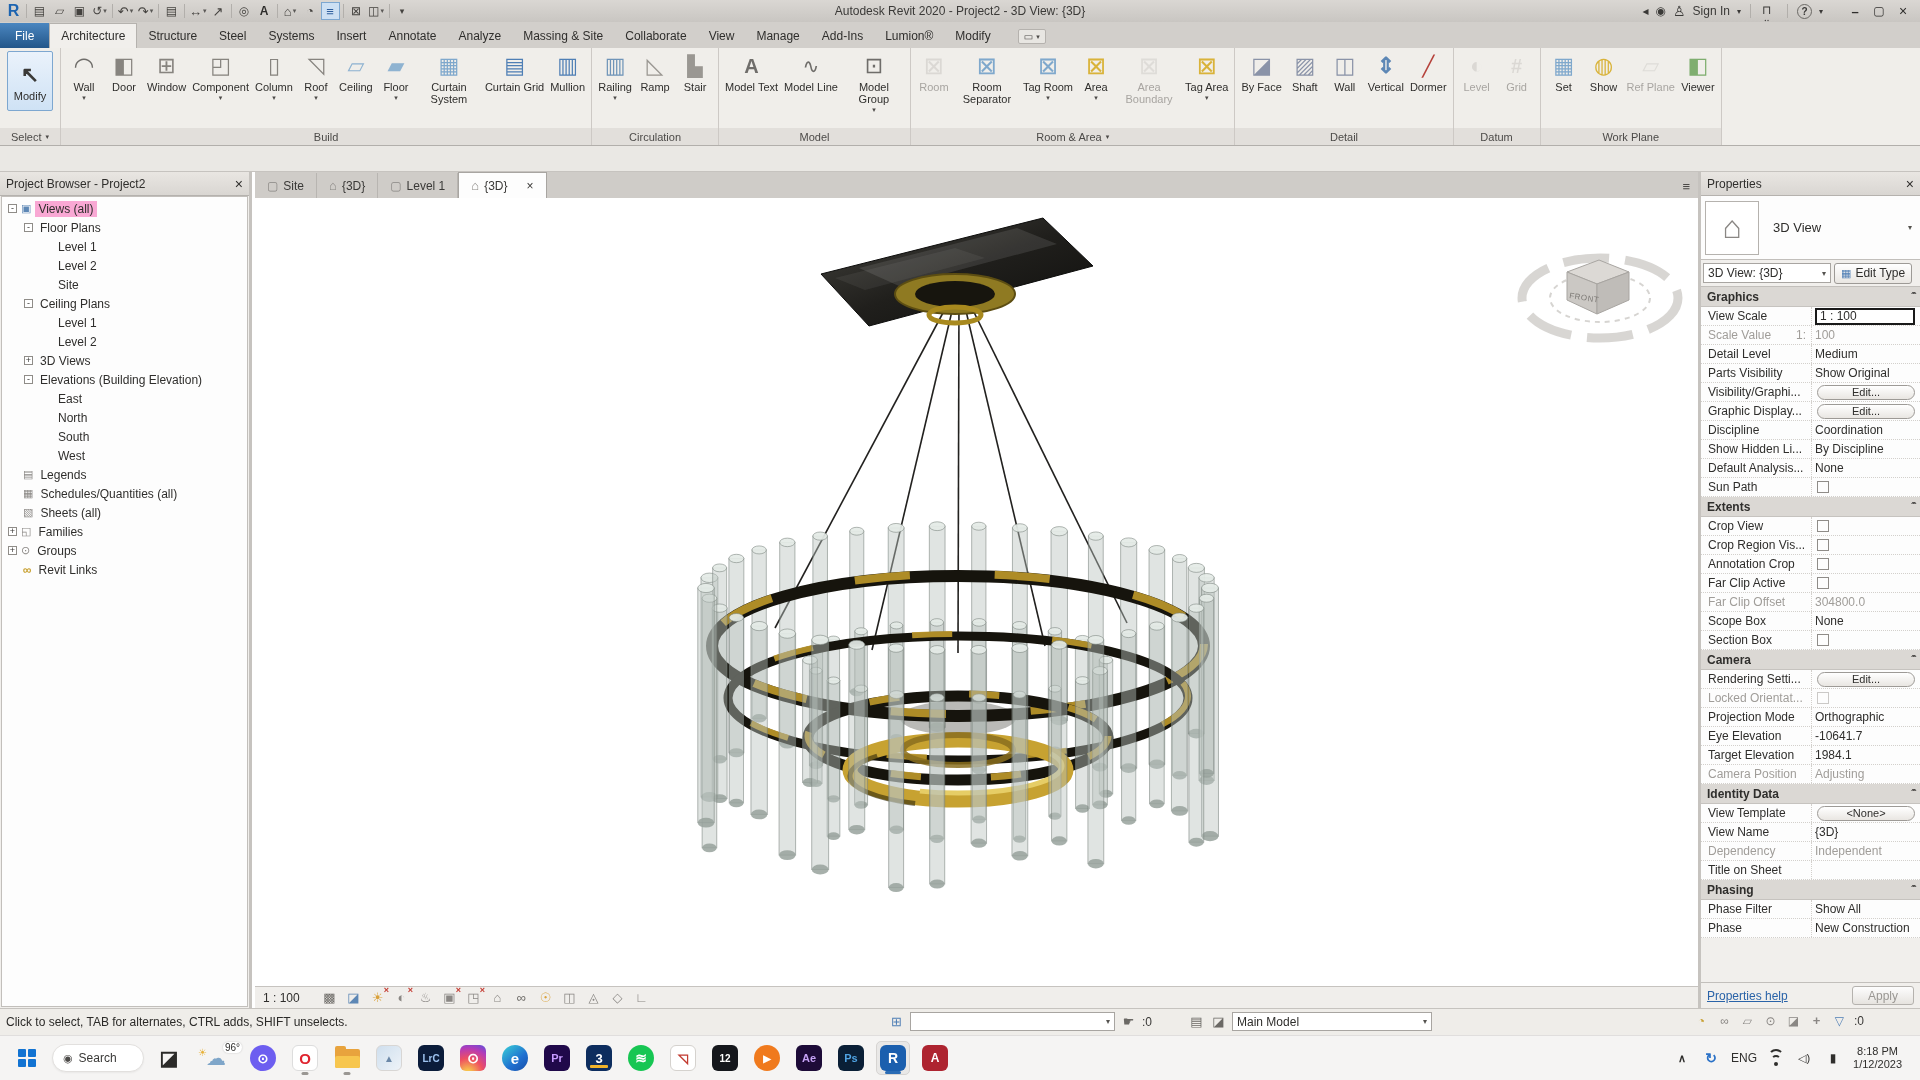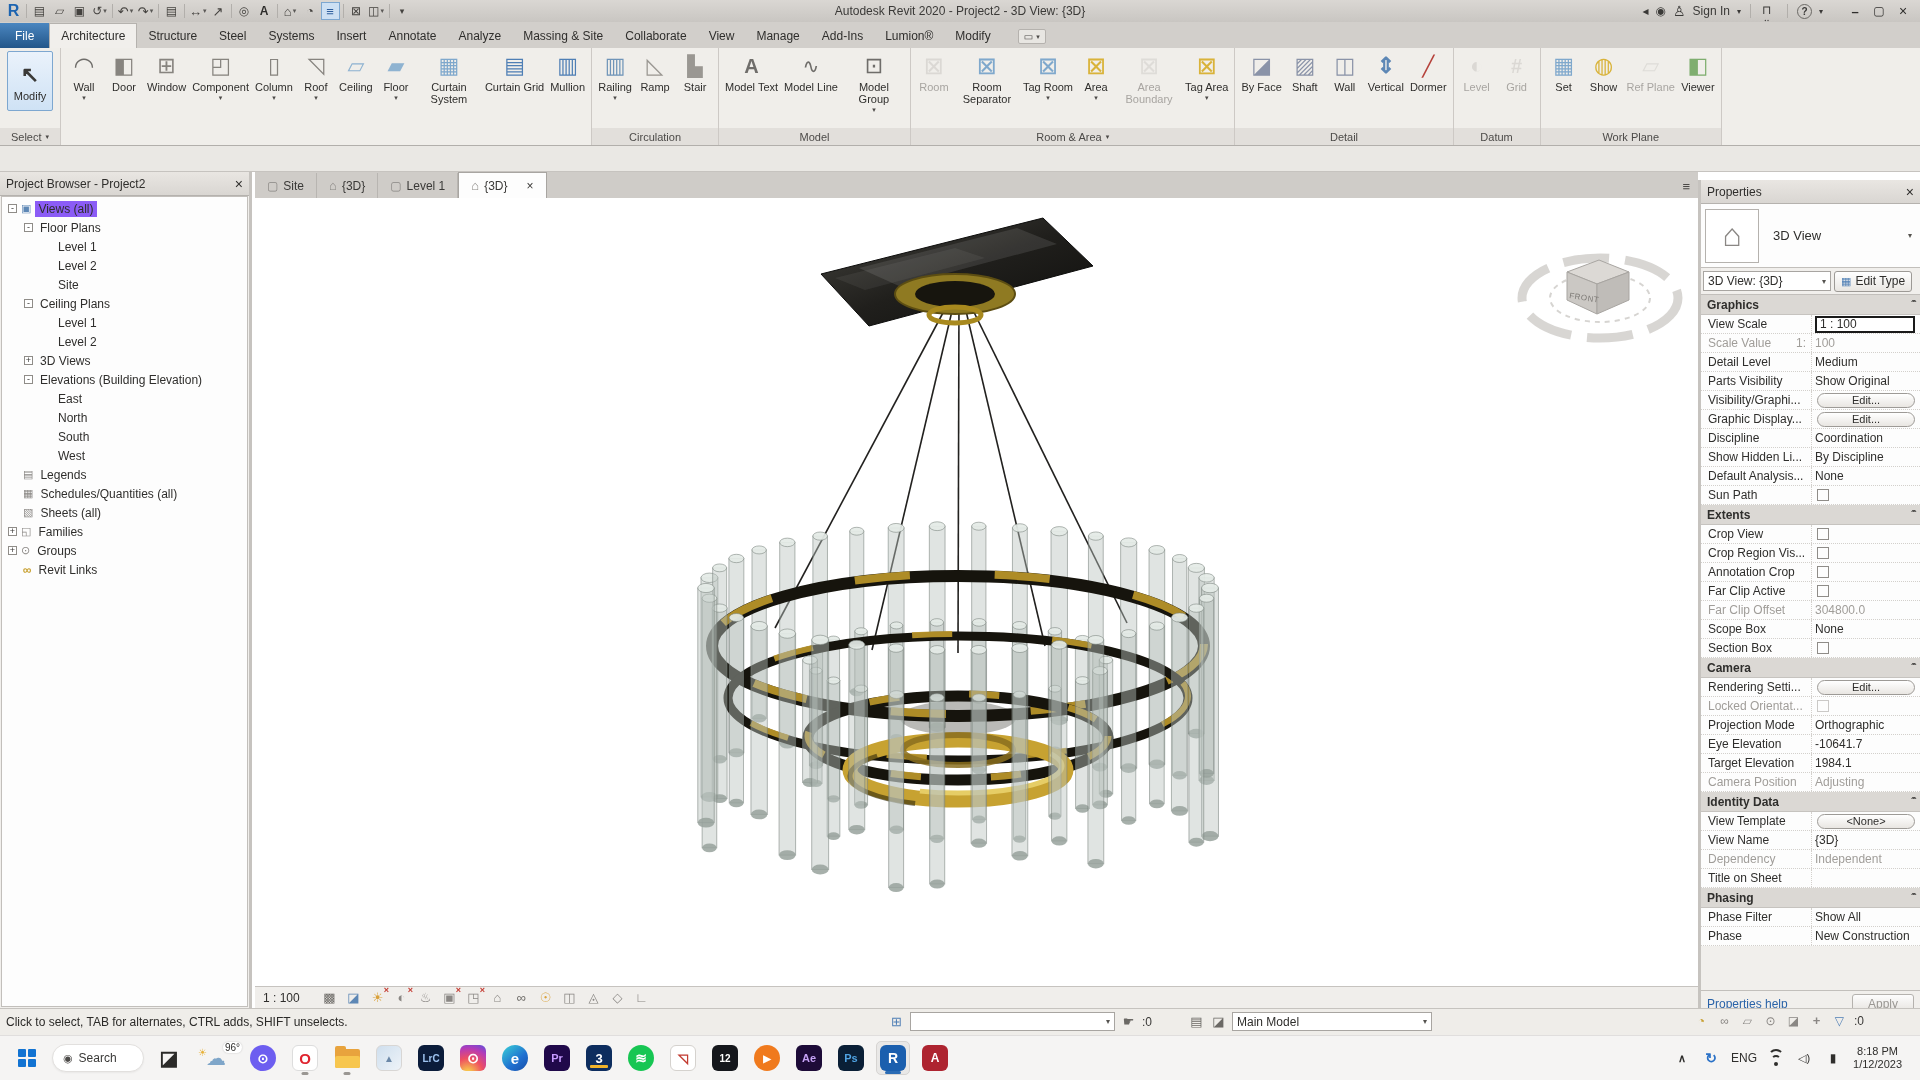--- a/index.html
+++ b/index.html
@@ -57,39 +57,39 @@
   
   .browser { position:absolute; top:0; left:0; width:252px; height:836px; background:#f1efec; border-right:3px solid #c6c3bf; display:flex; flex-direction:column; }
   .pb-head { height:24px; background:linear-gradient(#e9e6e2,#d9d6d2); border-bottom:1px solid #b5b2ae;
     display:flex; align-items:center; padding:0 6px; font-size:12px; color:#2f2e2c; }
   .pb-head .x { margin-left:auto; font-size:13px; }
   .pb-tree { flex:1; background:#fdfdfd; border:1px solid #c2bfbb; margin:0 1px 1px 1px; overflow:hidden; padding-top:2px; }
   .trow { height:19px; display:flex; align-items:center; font-size:12px; color:#2f2e2c; white-space:nowrap; }
   .exp { width:9px; height:9px; border:1px solid #8f8c88; background:#fff; font-size:9px; line-height:7px; text-align:center; color:#3a3937; margin-right:4px; flex:none; }
   .ticon { margin-right:4px; font-size:11px; flex:none; }
   .tlab { padding:1px 3px; }
-  .trow.sel .tlab { background:#8b5cf6; }
+  .trow.sel .tlab { background:#f9a8d4; }
 
   
   .canvas { position:absolute; top:0; left:255px; width:1443px; height:836px; display:flex; flex-direction:column; }
   .vtabs { height:26px; background:#cfccc8; display:flex; align-items:flex-end; }
   .vtab { display:flex; align-items:center; gap:5px; height:25px; padding:0 12px; font-size:12px; color:#3a3937; border-right:1px solid #b8b5b1; }
   .vtab .vic { font-size:12px; color:#6f6d6a; }
   .vtab.active { background:#fdfdfd; border:1px solid #a8a5a1; border-bottom:none; height:26px; }
   .vtab .x { margin-left:14px; font-size:12px; }
   .vtabs .tail { margin-left:auto; padding:0 8px 4px 0; font-size:13px; color:#4c4a48; }
   .draw { flex:1; background:#fff; position:relative; overflow:hidden; }
   .draw svg { position:absolute; inset:0; }
   .vcb { height:22px; background:#f0eeeb; border-top:1px solid #c6c3bf; display:flex; align-items:center; padding-left:8px; gap:5px; }
   .vcb .scale { font-size:12px; color:#2f2e2c; width:52px; }
   .vi { width:19px; height:19px; position:relative; display:flex; align-items:center; justify-content:center; font-size:13px; color:#6b6965; }
   .vi .x { position:absolute; right:-2px; top:-3px; color:#c2362c; font-size:9px; font-weight:bold; }
 
   
-  .props { position:absolute; top:8px; right:0; width:222px; height:836px; background:#f1efec; border-left:3px solid #c6c3bf; }
+  .props { position:absolute; top:0; right:0; width:222px; height:836px; background:#f1efec; border-left:3px solid #c6c3bf; }
   .pr-head { height:24px; background:linear-gradient(#e9e6e2,#d9d6d2); border-bottom:1px solid #b5b2ae;
     display:flex; align-items:center; padding:0 6px; font-size:12px; color:#2f2e2c; }
   .pr-head .x { margin-left:auto; font-size:13px; }
   .typesel { height:64px; background:#fdfdfd; border-bottom:1px solid #c2bfbb; display:flex; align-items:center; padding:4px; }
   .tbox { width:54px; height:54px; border:1px solid #b5b2ae; background:#fff; display:flex; align-items:center; justify-content:center; font-size:32px; color:#8a8784; }
   .tname { font-size:13px; color:#2f2e2c; margin-left:14px; }
   .tcaret { margin-left:auto; font-size:9px; color:#4c4a48; padding-right:4px; }
   .selrow { height:26px; display:flex; align-items:center; padding:3px 2px; gap:3px; }
   .combo { background:#fff; border:1px solid #a8a5a1; height:20px; display:flex; align-items:center; font-size:12px; color:#2f2e2c; padding:0 4px; }
   .combo .car { margin-left:auto; font-size:8px; color:#5a5856; }
@@ -339,20 +339,23 @@
             <span class="blabel">Curtain System</span>
           </div>
           <div class="bb">
             <span class="bicon" style="color: rgb(79, 127, 181); font-size: 22px;">▤</span>
             <span class="blabel">Curtain Grid</span>
           </div>
           <div class="bb">
             <span class="bicon" style="color: rgb(79, 127, 181); font-size: 22px;">▥</span>
             <span class="blabel">Mullion</span>
           </div>
+        </div>
+        <div class="pfoot">
+          <span>Build</span>
         </div>
       </div>
       <div class="rpanel">
         <div class="pbody">
           <div class="bb">
             <span class="bicon" style="color: rgb(111, 148, 184); font-size: 22px;">▥</span>
             <span class="blabel">Railing</span>
             <span class="bcaret">▾</span>
           </div>
           <div class="bb">

